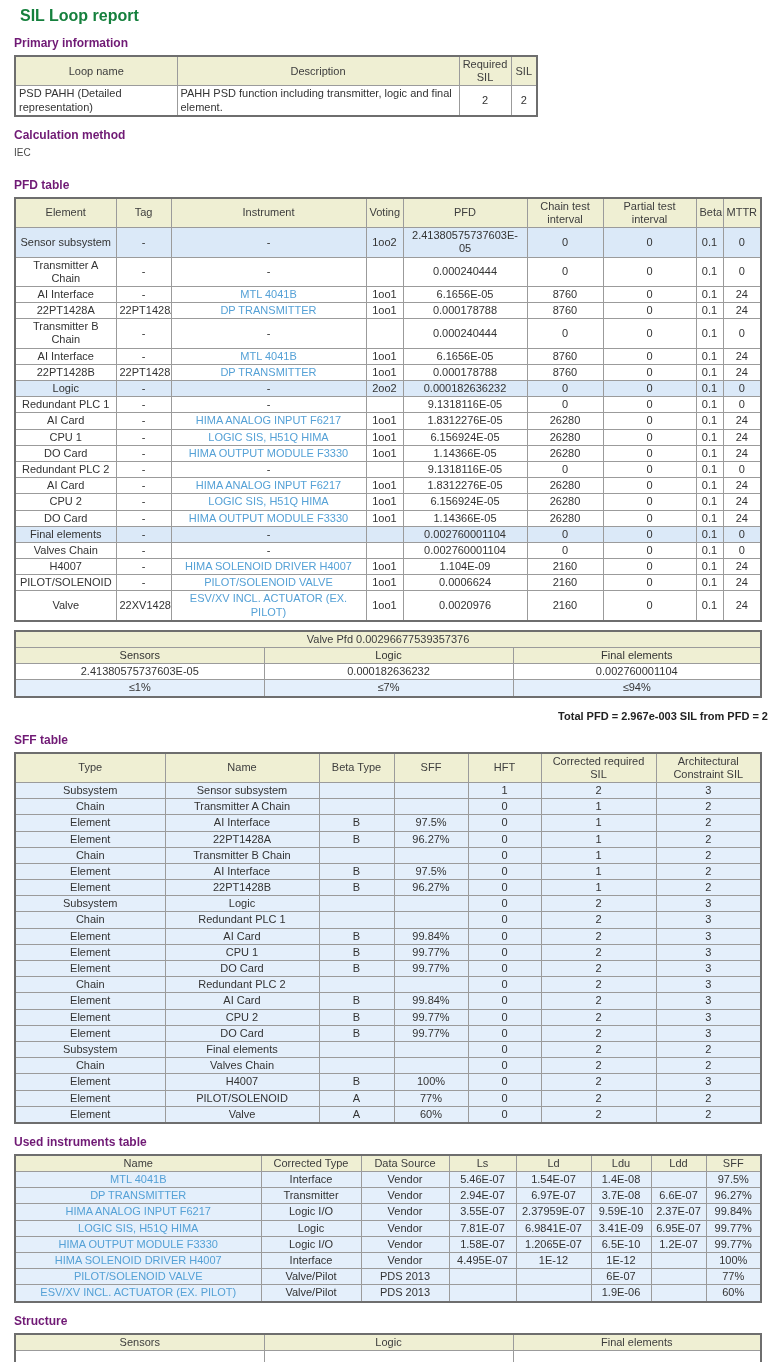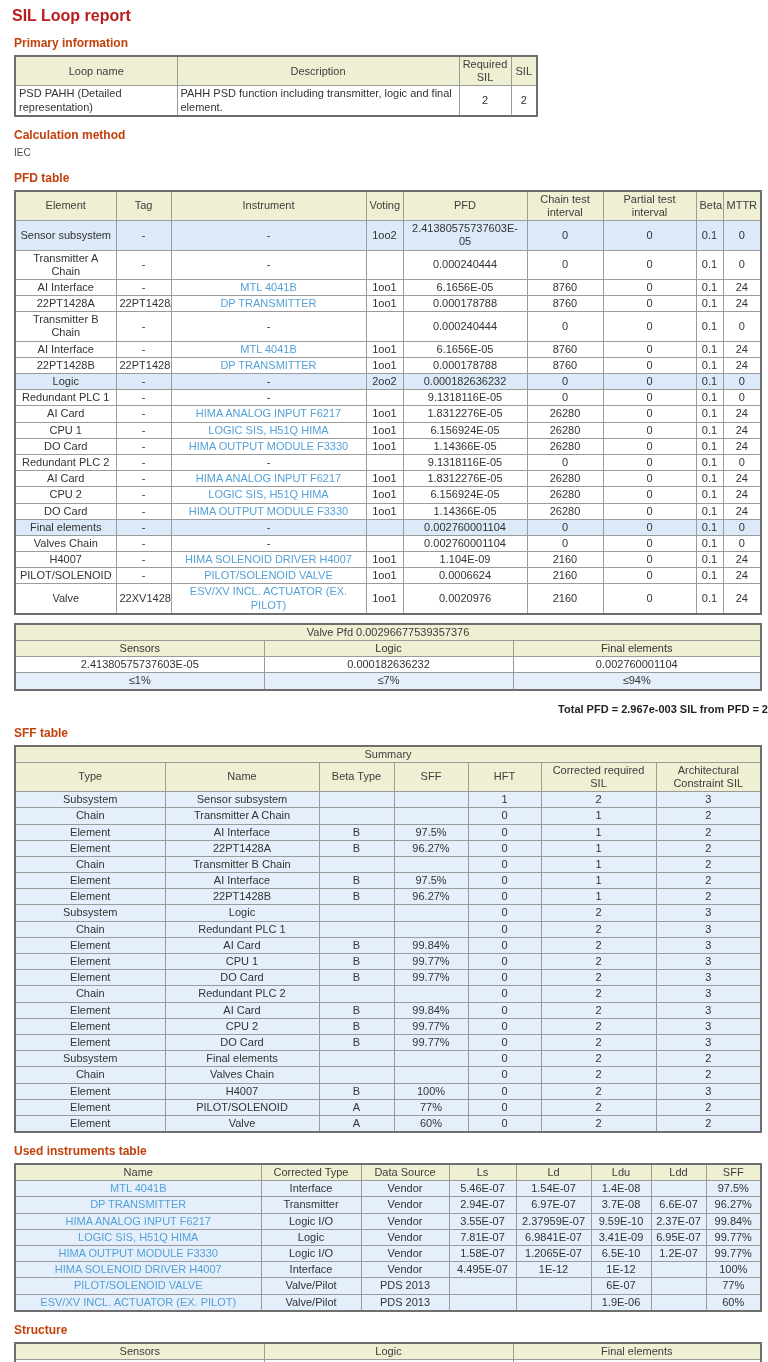--- a/index.html
+++ b/index.html
@@ -1,23 +1,23 @@
 <!DOCTYPE html>
 <html><head>
 <meta charset="utf-8">
 <style>
   * { box-sizing: border-box; }
   body {
     font-family: "Liberation Sans", "DejaVu Sans", sans-serif;
     margin: 0; padding: 0 0 6px 0;
     width: 768px; background: #fff; color: #333;
   }
-  h1 { font-size: 16px; font-weight: bold; color: #b91c1c; margin: 7px 0 2px 12px; }
-  h2 { font-size: 12px; font-weight: bold; color: #c2410c; margin: 11px 0 5px 14px; }
-  .plain { font-size: 10px; color: #4a4a4a; margin: 4px 0 13px 14px; }
+  h1 { font-size: 16px; font-weight: bold; color: #15803d; margin: 7px 0 2px 20px; }
+  h2 { font-size: 12px; font-weight: bold; color: #701a75; margin: 11px 0 5px 14px; }
+  .plain { font-size: 10px; color: #4a4a4a; margin: 4px 0 20px 14px; }
   .bold-line { font-size: 11px; font-weight: bold; color: #222; margin: 12px 0 0 8px; text-align: right; }
 
   table.rpt {
     border-collapse: collapse; table-layout: fixed;
     margin: 3px 0 8px 14px; width: 746px;
     border: 2px solid #6e6e6e; font-size: 11px;
   }
   table.rpt.narrow { width: 522px; }
   .rpt th, .rpt td {
     border: 1px solid #9b9b9b; padding: 1px 3px;
@@ -367,23 +367,20 @@
     <col style="width:150px">
       <col style="width:154px">
       <col style="width:75px">
       <col style="width:74px">
     <col style="width:73px">
       <col style="width:115px">
       <col style="width:105px">
   </colgroup>
   <thead>
     <tr>
-        <th colspan="7">Summary</th>
-      </tr>
-    <tr>
         <th>Type</th>
         <th>Name</th>
         <th>Beta Type</th>
         <th>SFF</th>
         <th>HFT</th>
         <th>Corrected required SIL</th>
         <th>Architectural Constraint SIL</th>
       </tr>
   </thead>
   <tbody class="blue">

